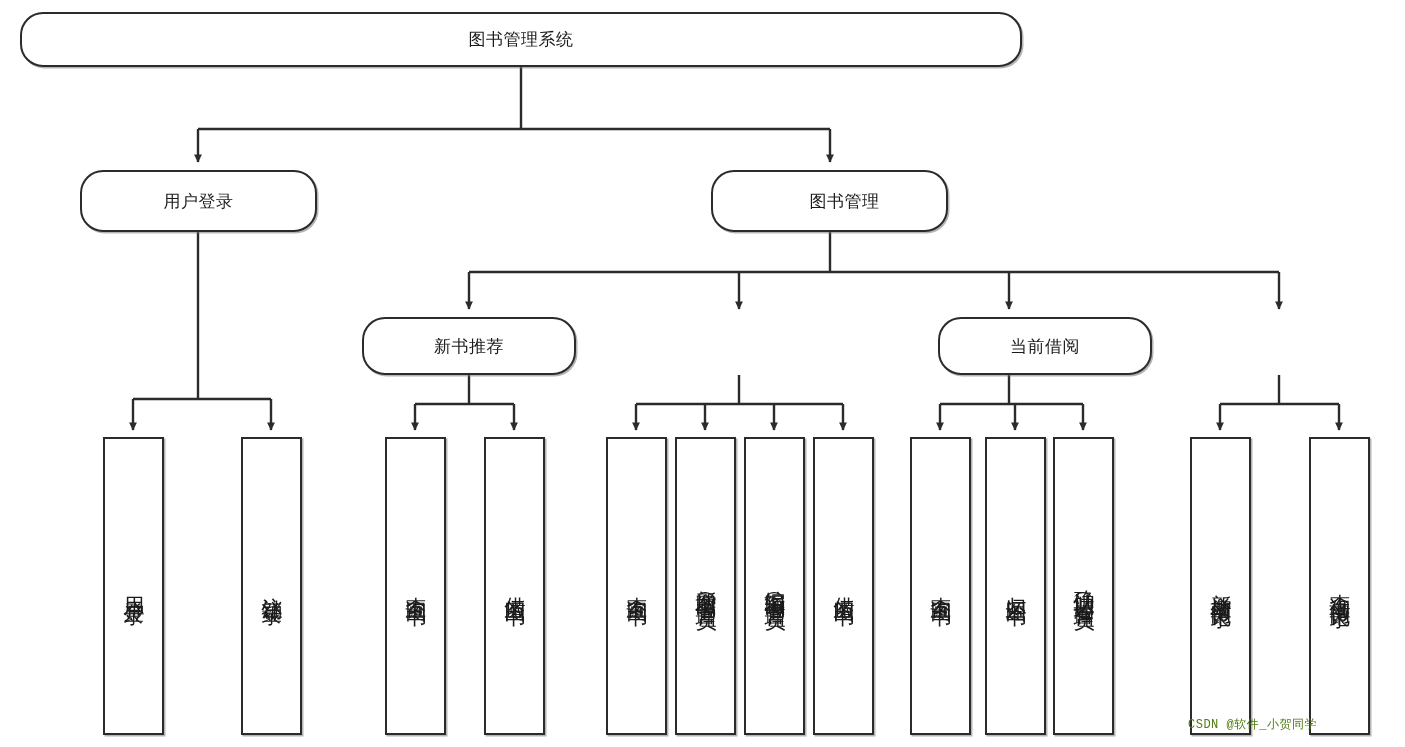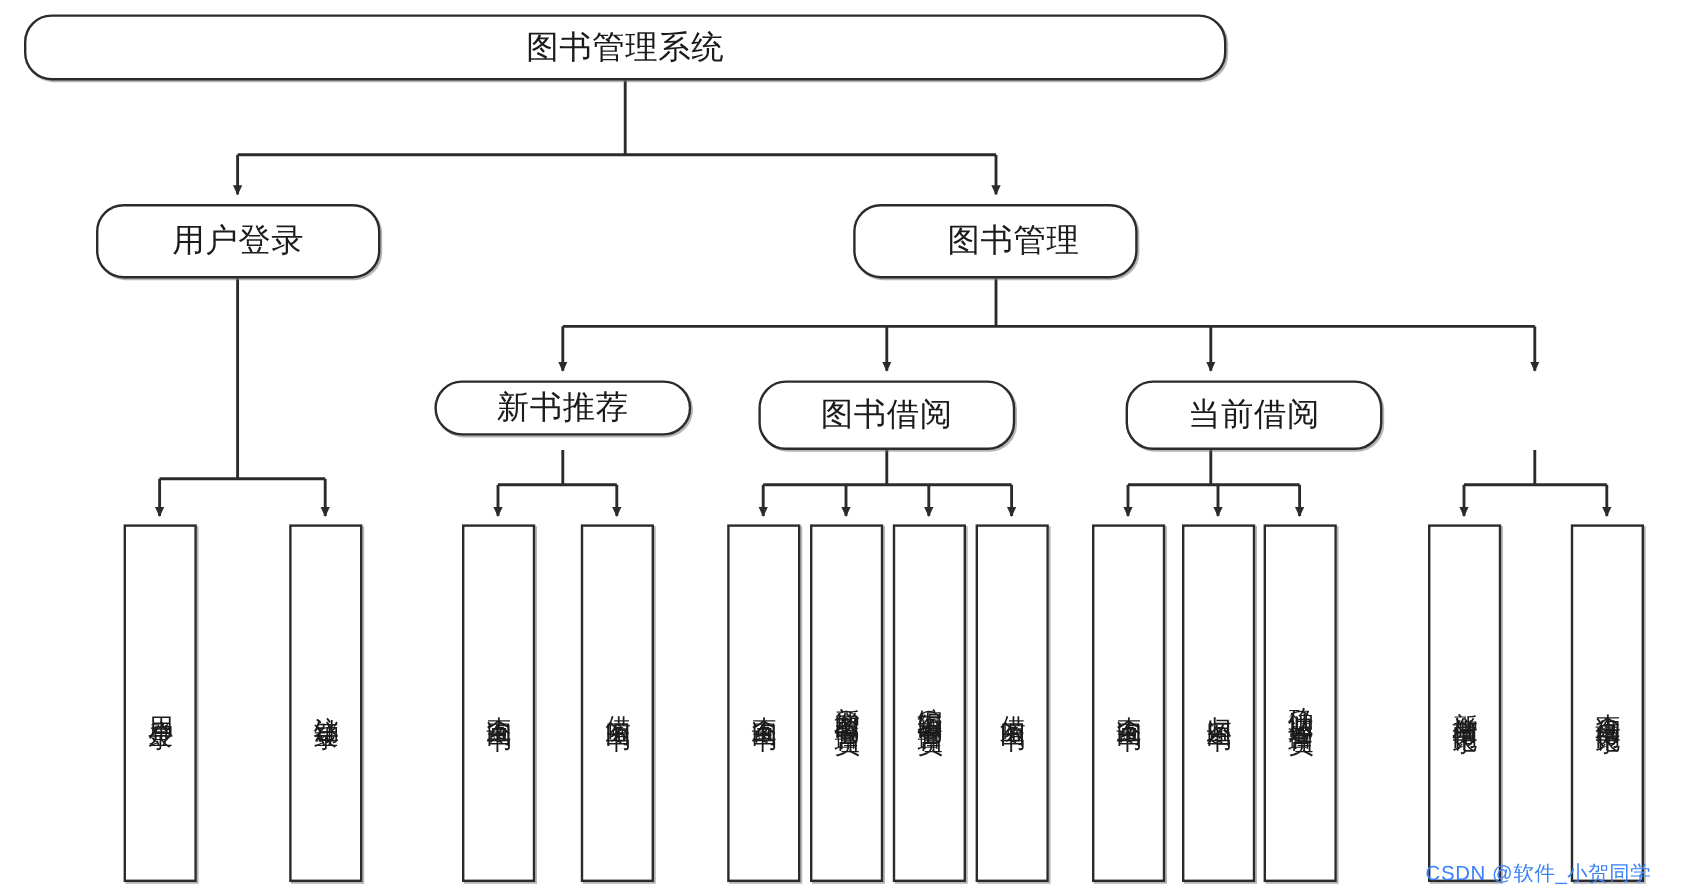--- a/index.html
+++ b/index.html
@@ -31,21 +31,21 @@
     border: 2px solid #2b2b2b;
     background: #ffffff;
     display: flex;
     align-items: center;
     justify-content: center;
     color: #1b1b1b;
     line-height: 1.18;
     box-shadow: 1.5px 1.5px 0 rgba(120,120,120,0.55);
   }
   .node.h {
-    font-size: 27px;
+    font-size: 17px;
     letter-spacing: 0.5px;
     border-radius: 23px;
   }
   .node.v {
     font-size: 21px;
     letter-spacing: 0.5px;
   }
   .node.v .vtext {
     writing-mode: vertical-rl;
     text-orientation: upright;
@@ -55,25 +55,25 @@
     display: block;
   }
   .node.h .htext {
     white-space: nowrap;
     display: block;
   }
   .watermark {
     position: absolute;
     left: 1188px;
     top: 716px;
-    font-size: 17px;
-    color: #3b82f6;
+    font-size: 12px;
+    color: #4d7c0f;
     letter-spacing: 0.5px;
     white-space: nowrap;
-    font-family: Liberation Sans, sans-serif;
+    font-family: Liberation Mono, monospace;
   }
 </style>
 </head>
 <body>
 
 <div id="canvas">
 
   <svg id="wires" viewBox="0 0 1405 747" xmlns="http://www.w3.org/2000/svg">
     <defs>
       <marker id="arrow" markerWidth="9" markerHeight="9" refX="7.6" refY="4.5" orient="auto" markerUnits="userSpaceOnUse">
@@ -128,25 +128,22 @@
     <span class="htext">图书管理系统</span>
   </div>
 
   <div class="node h" style="left:80px; top:170px; width:237px; height:62px;">
     <span class="htext">用户登录</span>
   </div>
   <div class="node h" style="left:711px; top:170px; width:237px; height:62px;padding-left:30px;">
     <span class="htext">图书管理</span>
   </div>
 
-  <div class="node h" style="left:362px; top:317px; width:214px; height:46px;">
+  <div class="node h" style="left:362px; top:317px; width:214px; height:58px;">
     <span class="htext">新书推荐</span>
-  </div>
-  <div class="node h" style="left:632px; top:317px; width:214px; height:58px;">
-    <span class="htext">图书借阅</span>
   </div>
   <div class="node h" style="left:902px; top:317px; width:214px; height:58px;margin-left:36px;">
     <span class="htext">当前借阅</span>
   </div>
 
   <div class="node v" style="left:103px; top:437px; width:61px; height:298px;">
     <span class="vtext">用户登录</span>
   </div>
   <div class="node v" style="left:241px; top:437px; width:61px; height:298px;">
     <span class="vtext">注销登录</span>

